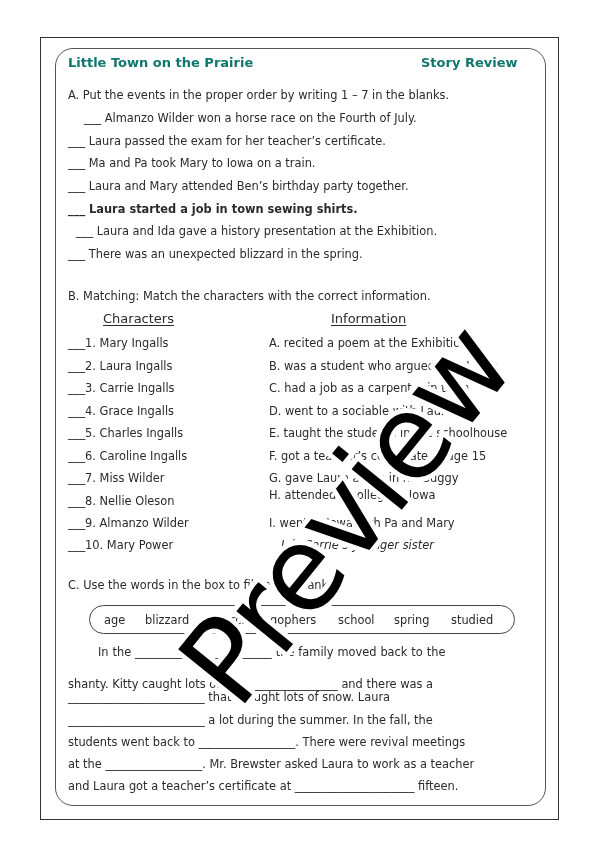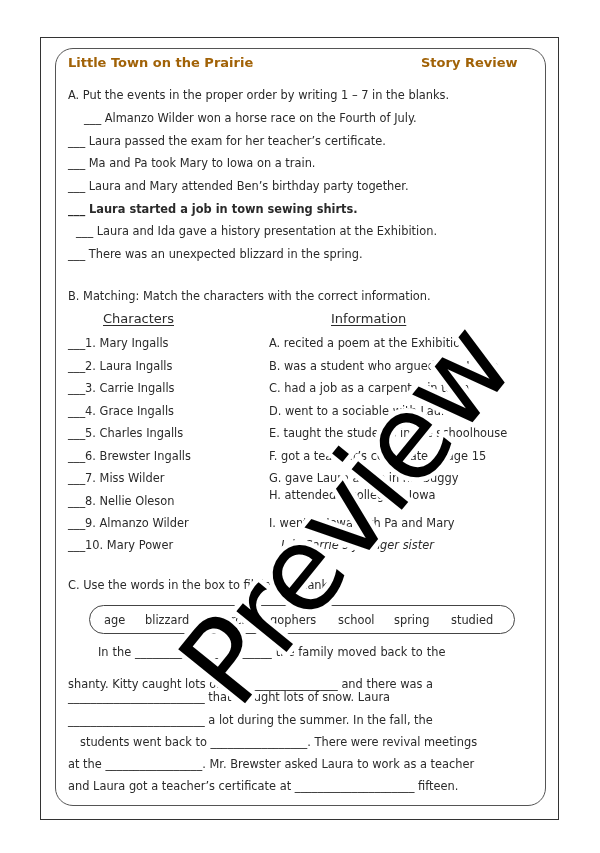--- a/index.html
+++ b/index.html
@@ -3,21 +3,21 @@
 <meta charset="utf-8">
 <style>
   html, body { margin: 0; padding: 0; background: #ffffff; }
   body { width: 600px; height: 853px; position: relative; overflow: hidden;
          font-family: "DejaVu Sans", sans-serif; color: #2a2a2a; }
   .frame { position: absolute; left: 40px; top: 37px; width: 519px; height: 783px;
            border: 1.5px solid #333; box-sizing: border-box; }
   .card { position: absolute; left: 55px; top: 48px; width: 491px; height: 758px;
           border: 1.5px solid #555; border-radius: 18px; box-sizing: border-box; }
   .abs { position: absolute; white-space: nowrap; }
-  .title { font-weight: bold; font-size: 13px; color: #a16207; text-align: right; }
+  .title { font-weight: bold; font-size: 13px; color: #0f766e; text-align: right; }
   .txt { font-size: 11.4px; }
   .head-u { font-size: 13px; text-decoration: underline; text-underline-offset: 2px; color: #2a2a2a; }
   .wordbox { position: absolute; left: 89px; top: 605px; width: 426px; height: 29px;
              border: 1.3px solid #444; border-radius: 15px; box-sizing: border-box; }
   .word { position: absolute; top: 613px; font-size: 11.4px; }
   .watermark { position: absolute; left: 0; top: 0; width: 600px; height: 853px; pointer-events: none; }
 </style>
 </head>
 <body>
 
@@ -41,21 +41,21 @@
 <div class="abs txt" style="left:68px; top:289px;">B. Matching: Match the characters with the correct information.</div>
 <div class="abs head-u" style="left:103px; top:311px;">Characters</div>
 <div class="abs head-u" style="left:331px; top:311px;">Information</div>
 
 <div>
   <div class="abs txt" style="left:68px; top:336px;">___1. Mary Ingalls</div>
   <div class="abs txt" style="left:68px; top:359px;">___2. Laura Ingalls</div>
   <div class="abs txt" style="left:68px; top:381px;">___3. Carrie Ingalls</div>
   <div class="abs txt" style="left:68px; top:404px;">___4. Grace Ingalls</div>
   <div class="abs txt" style="left:68px; top:426px;">___5. Charles Ingalls</div>
-  <div class="abs txt" style="left:68px; top:449px;">___6. Brewster Ingalls</div>
+  <div class="abs txt" style="left:68px; top:449px;">___6. Caroline Ingalls</div>
   <div class="abs txt" style="left:68px; top:471px;">___7. Miss Wilder</div>
   <div class="abs txt" style="left:68px; top:494px;">___8. Nellie Oleson</div>
   <div class="abs txt" style="left:68px; top:516px;">___9. Almanzo Wilder</div>
   <div class="abs txt" style="left:68px; top:538px;">___10. Mary Power</div>
 </div>
 
 <div>
   <div class="abs txt" style="left:269px; top:336px;">A. recited a poem at the Exhibition</div>
   <div class="abs txt" style="left:269px; top:359px;">B. was a student who argued with Laura</div>
   <div class="abs txt" style="left:269px; top:381px;">C. had a job as a carpenter in town</div>
@@ -76,21 +76,21 @@
 <span class="word" style="left:270px;">gophers</span>
 <span class="word" style="left:338px;">school</span>
 <span class="word" style="left:394px;">spring</span>
 <span class="word" style="left:451px;">studied</span>
 
 <div>
   <div class="abs txt" style="left:68px; top:645px; word-spacing:0.3px;"><span style="display:inline-block; width:30px;"></span><span>In the ________________________ the family moved back to the</span></div>
   <div class="abs txt" style="left:68px; top:668px;margin-top:9px;">shanty. Kitty caught lots of ____________________ and there was a</div>
   <div class="abs txt" style="left:68px; top:690px;">________________________ that brought lots of snow. Laura</div>
   <div class="abs txt" style="left:68px; top:713px;">________________________ a lot during the summer. In the fall, the</div>
-  <div class="abs txt" style="left:68px; top:735px;margin-left:12px;">students went back to _________________. There were revival meetings</div>
+  <div class="abs txt" style="left:68px; top:735px;">students went back to _________________. There were revival meetings</div>
   <div class="abs txt" style="left:68px; top:757px;">at the _________________. Mr. Brewster asked Laura to work as a teacher</div>
   <div class="abs txt" style="left:68px; top:779px;">and Laura got a teacher’s certificate at _____________________ fifteen.</div>
 </div>
 
 <svg class="watermark" viewBox="0 0 600 853" xmlns="http://www.w3.org/2000/svg">
   <g transform="translate(238,712) rotate(-51)">
     <text x="0" y="0" font-family="DejaVu Sans, sans-serif" font-size="118" font-weight="normal" fill="#000" stroke="#ffffff" stroke-width="10" paint-order="stroke" textLength="445" lengthAdjust="spacingAndGlyphs">Preview</text>
   </g>
 </svg>
 

